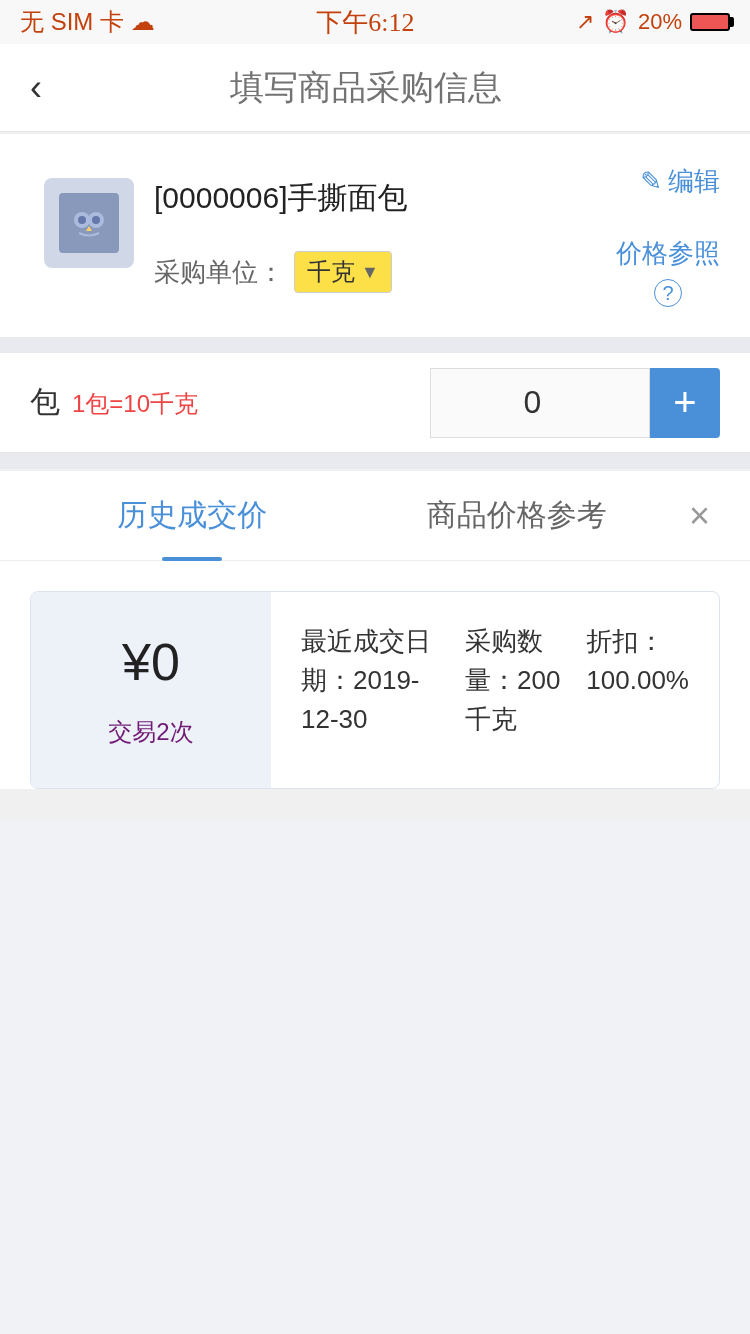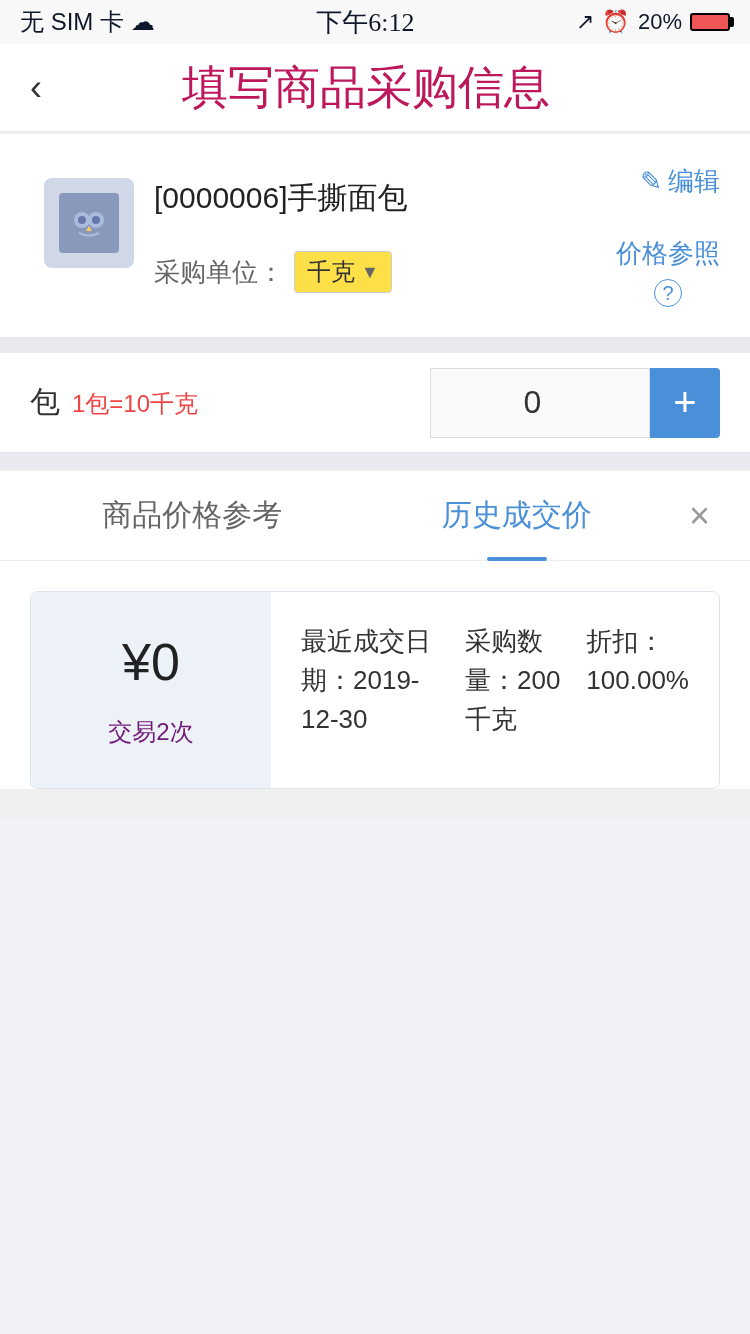--- a/index.html
+++ b/index.html
@@ -14,21 +14,21 @@
 
     
     .status-bar {
       display: flex;
       align-items: center;
       justify-content: space-between;
       height: 44px;
       background: #f8f8f8;
       padding: 0 20px;
       font-size: 24px;
-      color: #0f172a;
+      color: #c2410c;
     }
     .status-left { display: flex; align-items: center; gap: 8px; }
     .status-center { font-weight: 500; font-size: 26px; font-family: Liberation Serif, serif; }
     .status-right { display: flex; align-items: center; gap: 8px; font-size: 22px; }
     .battery-icon {
       display: inline-block;
       width: 40px; height: 18px;
       border: 2px solid #000;
       border-radius: 3px;
       position: relative;
@@ -55,23 +55,23 @@
     }
     .nav-back {
       font-size: 36px;
       color: #333;
       cursor: pointer;
       padding: 10px 20px 10px 0;
     }
     .nav-title {
       flex: 1;
       text-align: center;
-      font-size: 46px;
+      font-size: 34px;
       font-weight: 500;
-      color: #be185d;
+      color: #737373;
       margin-right: 50px;
     }
 
     
     .product-card {
       background: #fff;
       margin-top: 2px;
       padding: 44px;
       display: flex;
       align-items: flex-start;
@@ -373,25 +373,25 @@
   <div class="quantity-input-group">
     <input class="quantity-input" type="number" value="0" style="">
     <button class="quantity-plus">+</button>
   </div>
 </div>
 
 <div class="divider"></div>
 
 <div class="tab-panel">
   <div class="tab-header">
+    <div class="tab-item active">
+      <span>历史成交价</span>
+    </div>
     <div class="tab-item">
       <span>商品价格参考</span>
-    </div>
-    <div class="tab-item active">
-      <span>历史成交价</span>
     </div>
     <span class="tab-close">×</span>
   </div>
 
   <div class="history-card">
     <div class="history-left">
       <div class="history-price">
         <span>¥</span><span>0</span>
       </div>
       <div class="history-count">交易2次</div>

